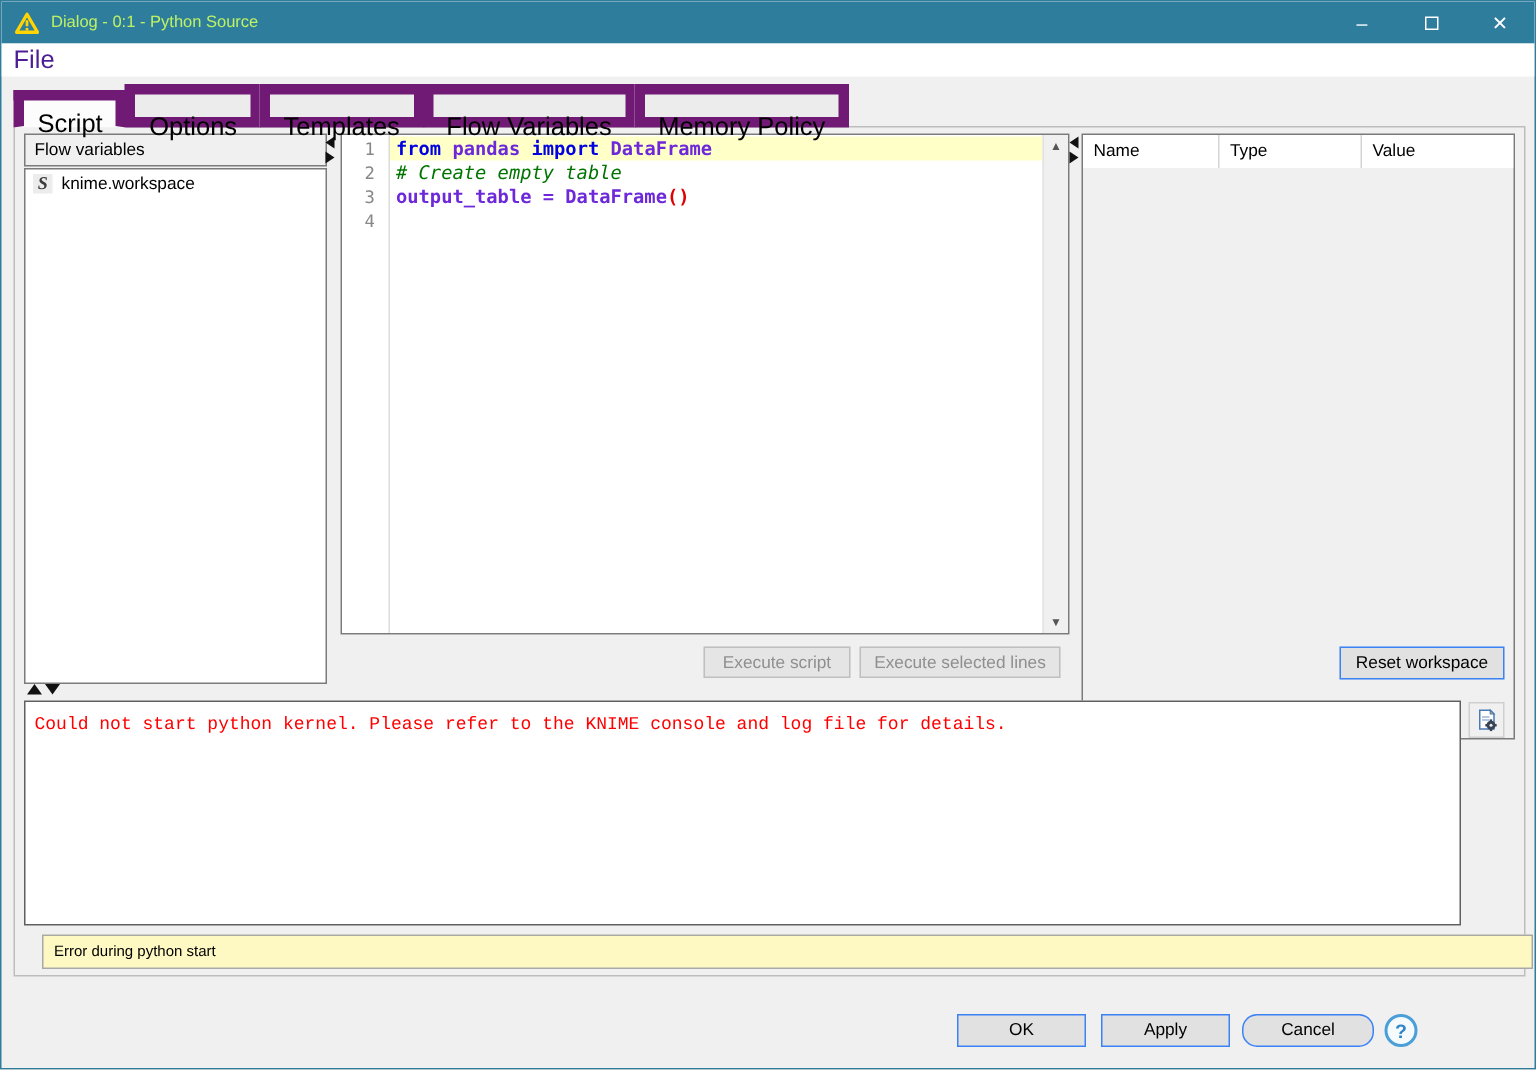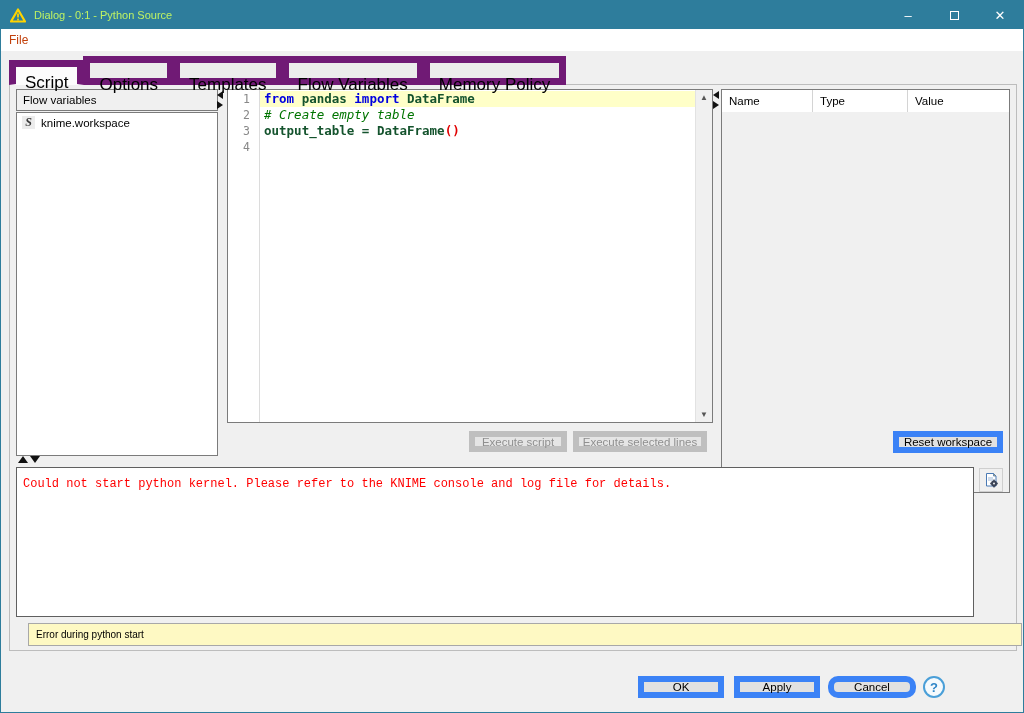--- a/index.html
+++ b/index.html
@@ -19,21 +19,21 @@
   .win-btn {
     width:46px; height:100%; display:flex; align-items:center; justify-content:center;
     color:#ffffff; font-size:13px; cursor:default;
   }
   .max-box { width:9px; height:9px; border:1px solid #ffffff; display:inline-block; }
   
   .menubar {
     position:absolute; top:28px; left:0; right:0; height:22px; background:#ffffff;
     display:flex; align-items:center;
   }
-  .menu-item { font-size:12px; color:#c2410c; padding:2px 8px; }
+  .menu-item { font-size:17px; color:#4c1d95; padding:2px 8px; }
   
   .tabs { position:absolute; left:8px; top:61px; height:23px; display:flex; align-items:flex-end; z-index:3; }
   .tab {
     font-size:17px; color:#000; background:#ececec; border:7px solid #701a75;
     padding:12px 9px 3px 9px; margin-right:-1px; height:21px; white-space:nowrap;
   }
   .tab.active {
     background:#fcfcfc; height:25px; padding-top:6px; position:relative; z-index:4;
     border-bottom:1px solid #fcfcfc; margin-top:-2px;
   }
@@ -75,41 +75,41 @@
   .editor-inner::before {
     content:""; position:absolute; left:31px; top:0; bottom:0; width:1px; background:#dcdcdc;
   }
   .code-line { display:flex; height:16px; line-height:16px;
     font-family:"DejaVu Sans Mono", monospace; font-size:12.5px; }
   .gutter { width:31px; flex:none; text-align:right; padding-right:9px;
     color:#888888; font-size:11.5px; }
   .line-body { flex:1; padding-left:5px; white-space:pre; font-weight:bold; }
   .hl .line-body { background:var(--line-highlight, #ffffc8); }
   .tok-keyword { color:var(--keyword, #0000e0); font-weight:bold; }
-  .tok-plain   { color:#14532d; }
+  .tok-plain   { color:#6d28d9; }
   .tok-comment { color:var(--comment, #007400); font-style:italic; font-weight:normal; }
   .tok-paren   { color:var(--paren, #e00000); }
   .vscrollbar {
     position:absolute; top:0; right:0; bottom:0; width:17px; background:#f0f0f0;
     border-left:1px solid #e2e2e2; display:flex; flex-direction:column;
     justify-content:space-between; align-items:center;
   }
   .sb-arrow { font-size:8px; color:#555; line-height:15px; }
   
   .ws-table {
     position:absolute; left:711px; top:4px; width:289px; height:404px;
     border:1px solid #7b7b7b; background:#f0f0f0; overflow:hidden;
   }
   .ws-head { display:flex; background:#ffffff; height:22px; }
   .ws-col { font-size:11.5px; display:flex; align-items:center; padding-left:7px;
     border-right:1px solid #d4d4d4; }
   .ws-col.c0 { width:91px; } .ws-col.c1 { width:95px; } .ws-col.c2 { flex:1; border-right:none; }
   
   .btn {
-    position:absolute; background:#e1e1e1; border:6px solid #3b82f6; font-size:11.5px;
+    position:absolute; background:#e1e1e1; border:1px solid #3b82f6; font-size:11.5px;
     font-family:"Liberation Sans", sans-serif; color:#000; display:flex;
     align-items:center; justify-content:center; cursor:default;
   }
   .btn.disabled { color:#8f8f8f; background:#e5e5e5; border-color:#bfbfbf; }
   .exec1 { left:459px; top:346px; width:98px;  height:21px; }
   .exec2 { left:563px; top:346px; width:134px; height:21px; }
   .reset { left:883px; top:346px; width:110px; height:22px; }
   
   .console {
     position:absolute; left:6px; top:382px; width:958px; height:150px;

